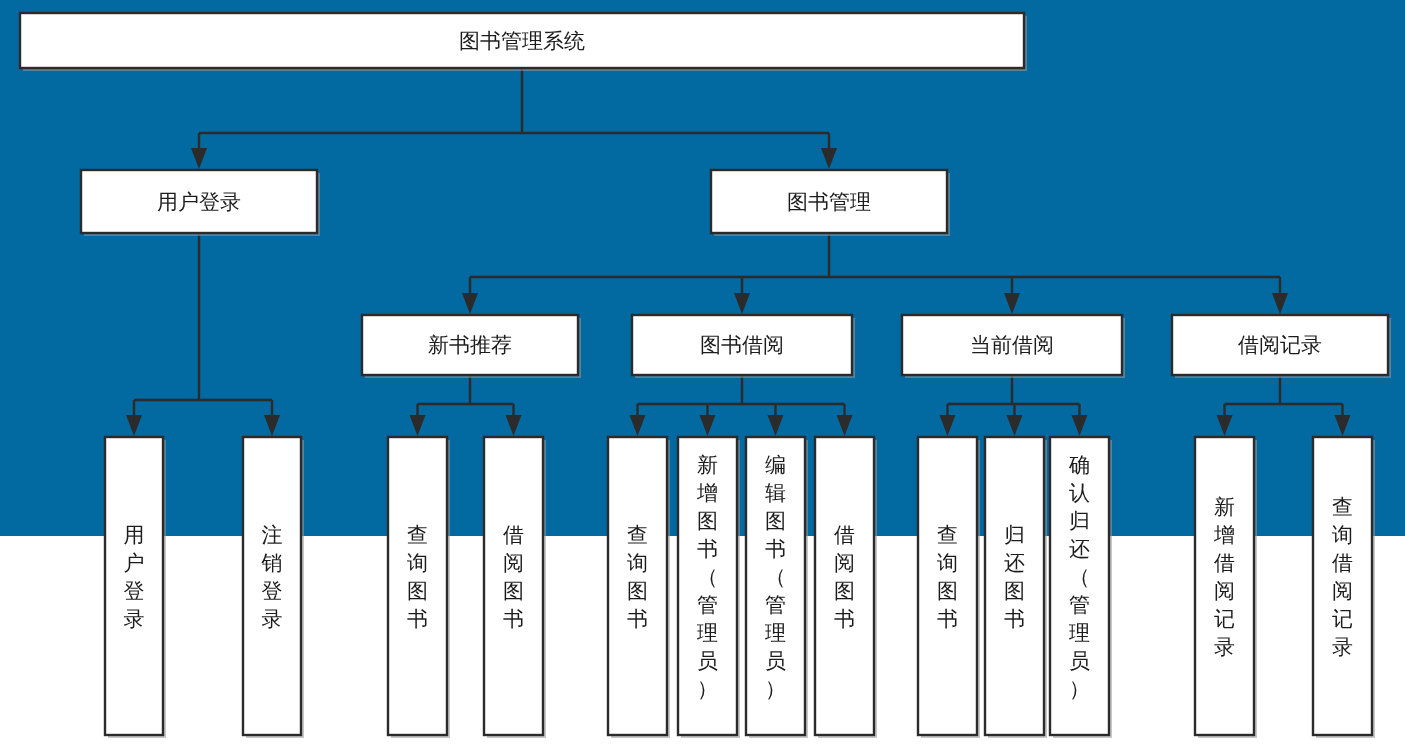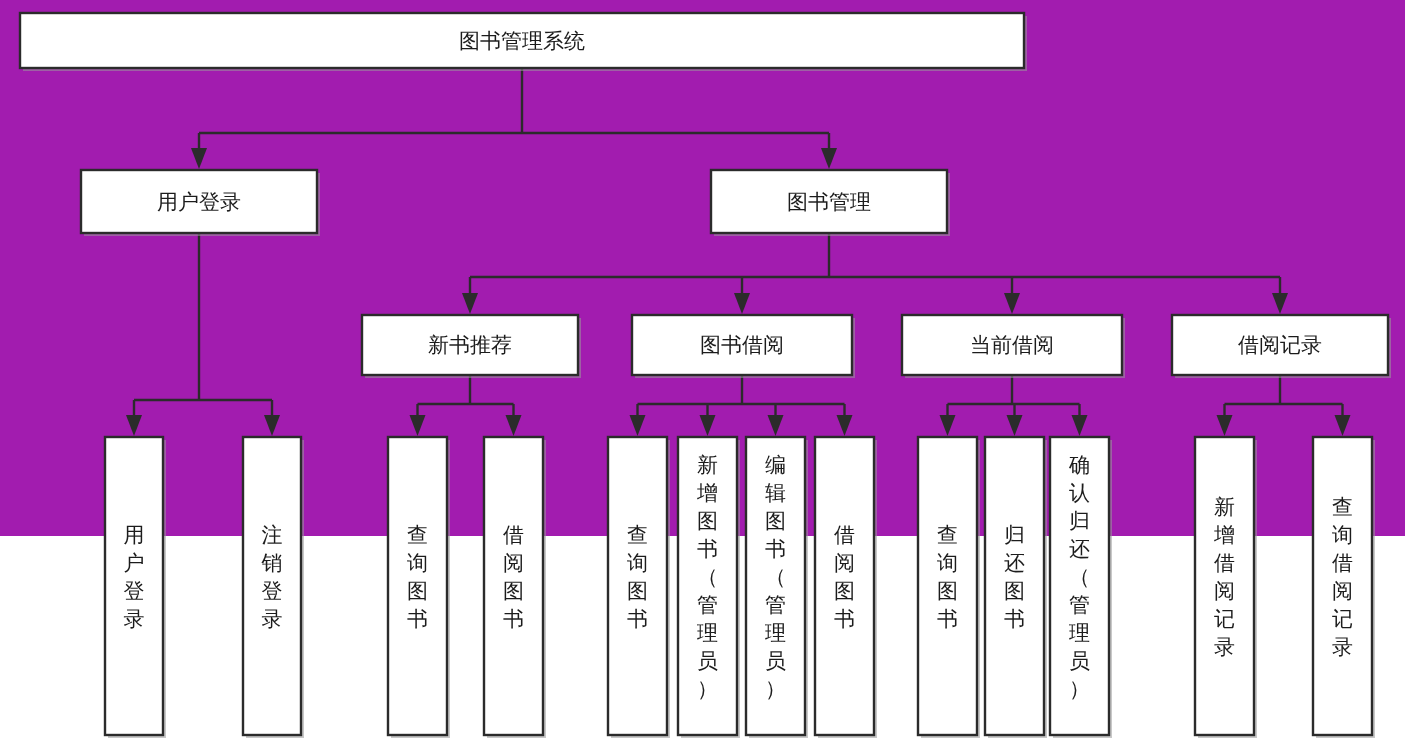--- a/index.html
+++ b/index.html
@@ -10,21 +10,21 @@
   body {
     width: 1405px;
     height: 747px;
     font-family: "DejaVu Sans", "Liberation Sans", sans-serif;
     overflow: hidden;
   }
   #diagram-root {
     position: relative;
     width: 1405px;
     height: 536px;
-    background: #a21caf;
+    background: #0369a1;
   }
   svg#flow-svg {
     position: absolute;
     left: 0;
     top: 0;
     width: 1405px;
     height: 747px;
     display: block;
   }
   .node-box {

